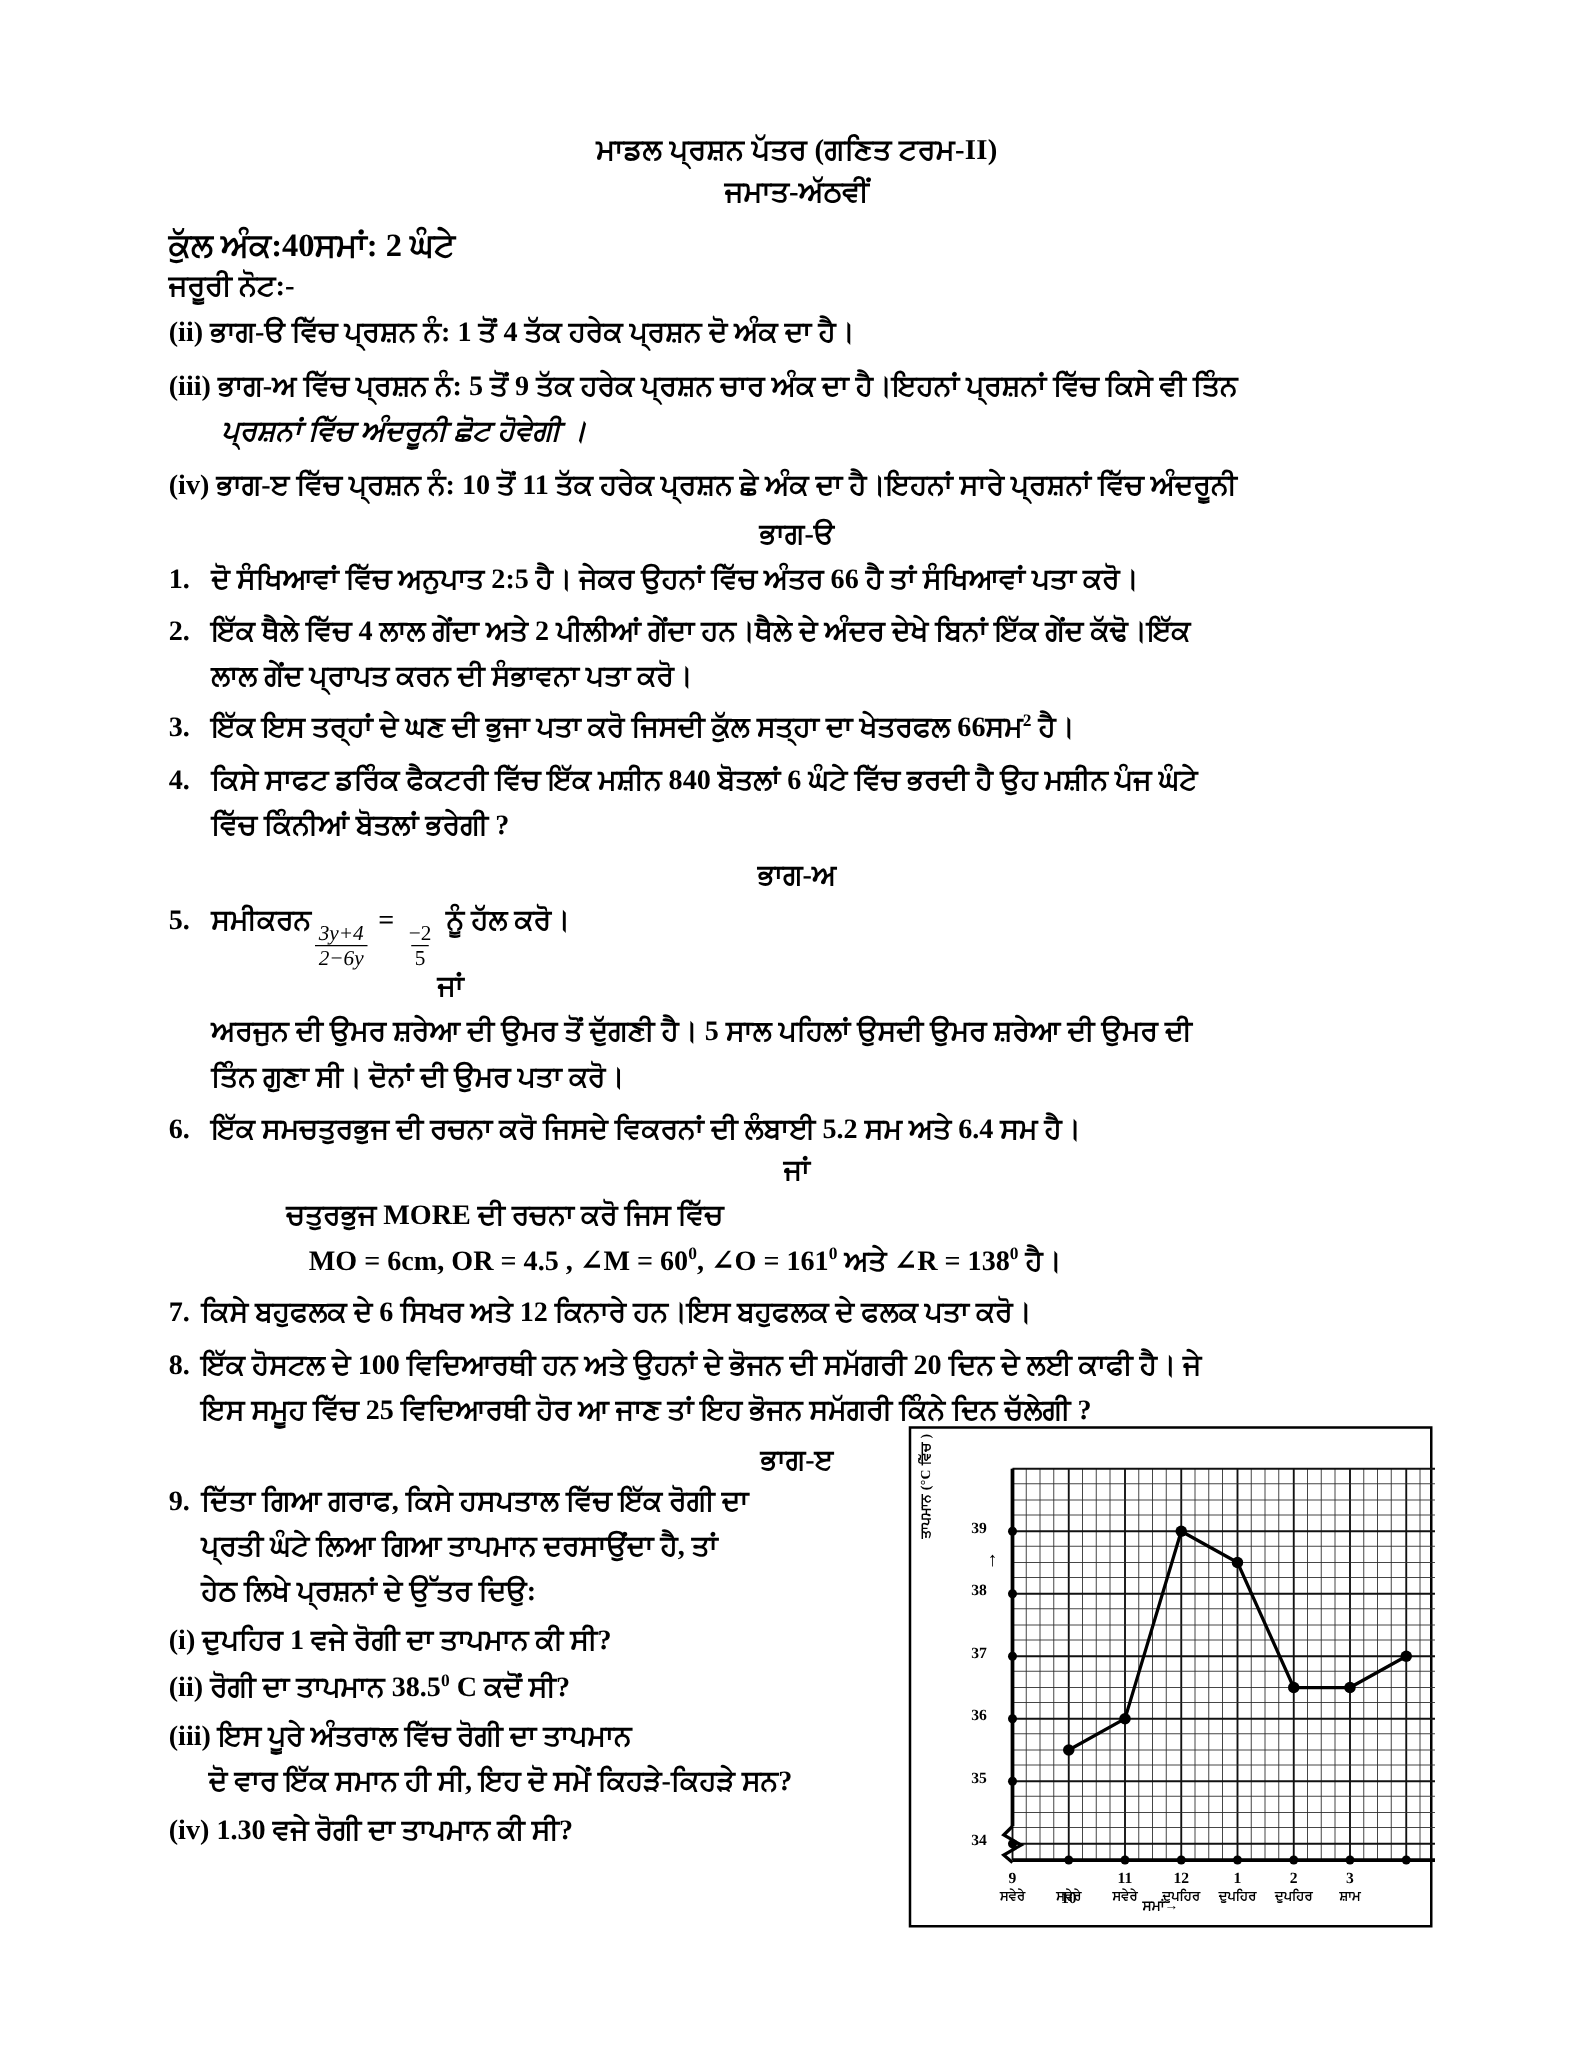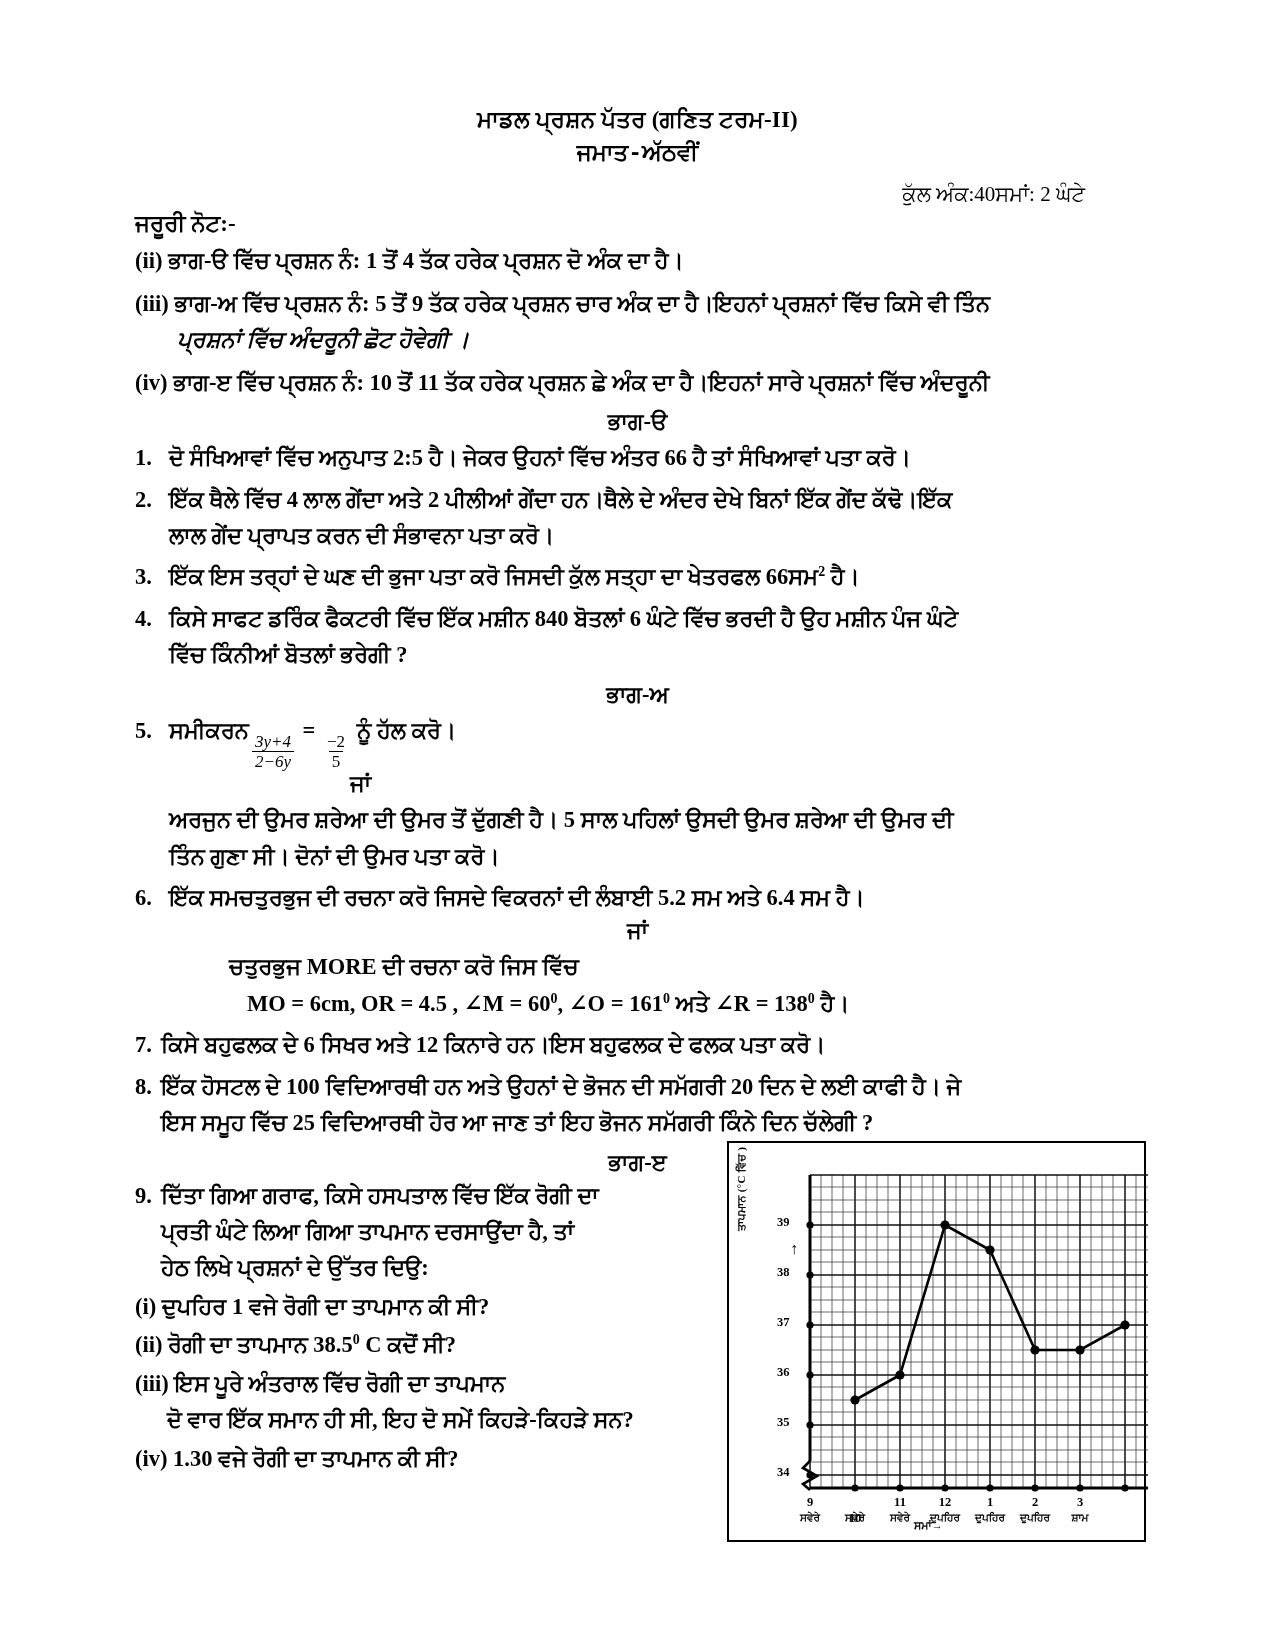--- a/index.html
+++ b/index.html
@@ -29,28 +29,27 @@
     font-weight: 700;
     line-height: 1.42;
     letter-spacing: .2px;
   }
   .doc-subtitle {
     text-align: center;
     font-size: 23px;
     font-weight: 700;
     line-height: 1.42;
     margin-top: 1px;
-    font-family: Liberation Mono, monospace;
   }
   .meta-row {
     display: flex;
-    justify-content: flex-end;
+    justify-content: flex-start;
     align-items: baseline;
-    font-size: 21px;
-    font-weight: 400;
+    font-size: 26px;
+    font-weight: 700;
     margin-top: 12px;
   }
   .meta-right { padding-right: 55px; }
 
   .note-head {
     font-size: 23px;
     font-weight: 700;
     margin-top: 4px;
   }
 

